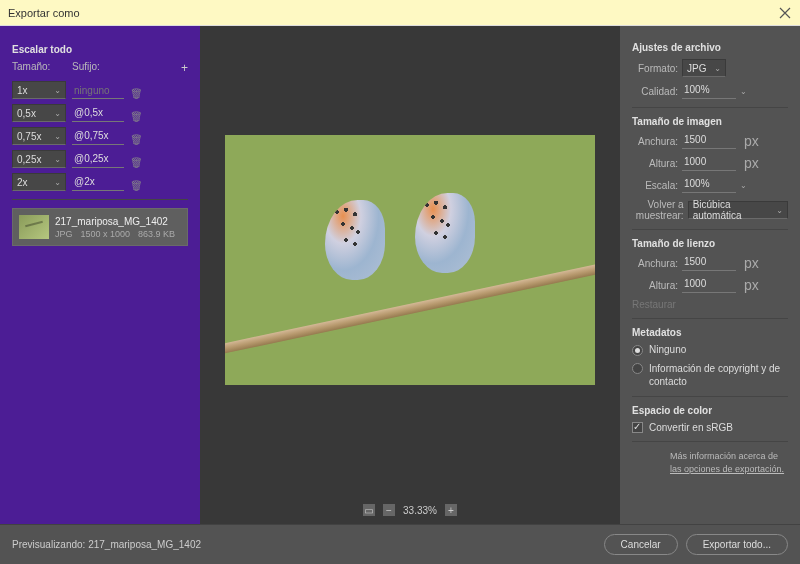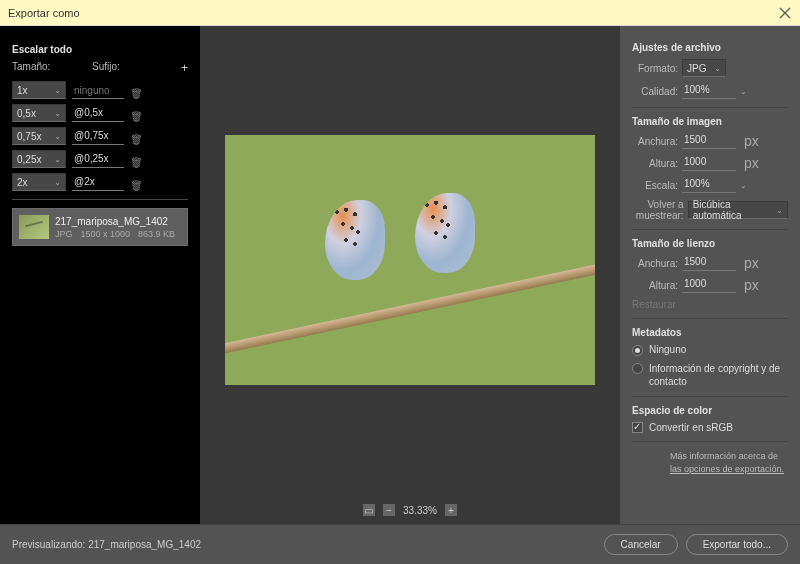--- a/index.html
+++ b/index.html
@@ -2,28 +2,28 @@
 <html><head>
 <meta charset="utf-8">
 <style>
 * { margin: 0; padding: 0; box-sizing: border-box; font-family: "Segoe UI", Tahoma, sans-serif; }
 body { background: #fff; width: 800px; height: 564px; overflow: hidden; }
 .titlebar { height: 26px; background: #fef9c3; border-bottom: 1px solid #ddd; display: flex; align-items: center; padding: 0 8px; }
 .titlebar-title { font-size: 11px; color: #333; flex: 1; }
 .titlebar-close { width: 14px; height: 14px; cursor: pointer; }
 .dialog { background: #535353; height: 538px; display: flex; flex-direction: column; color: #ddd; font-size: 10px; }
 .main { flex: 1; display: flex; overflow: hidden; }
-.left-panel { width: 200px; padding: 10px 12px; background: #000000; }
+.left-panel { width: 200px; padding: 10px 12px; background: #4c1d95; }
 .center-panel { flex: 1; background: #383838; display: flex; flex-direction: column; align-items: center; justify-content: center; position: relative; }
 .right-panel { width: 180px; padding: 8px 12px; background: #535353; overflow-y: auto; }
 .section-header { color: #e0e0e0; font-size: 10px; font-weight: bold; margin: 8px 0 6px 0; }
 .row { display: flex; align-items: flex-end; margin-bottom: 5px; gap: 6px; }
 .col-head { display: flex; gap: 6px; margin-bottom: 6px; }
 .col-head .h1 { width: 54px; color: #bbb; font-size: 10px; }
-.col-head .h2 { width: 68px; color: #bbb; font-size: 10px; text-align: center; }
+.col-head .h2 { width: 68px; color: #bbb; font-size: 10px; }
 .plus { color: #ccc; cursor: pointer; margin-left: auto; font-size: 12px; }
 .dropdown { background: #474747; border: 1px solid #3a3a3a; border-bottom: 1px solid #6a6a6a; color: #ddd; padding: 2px 4px; font-size: 10px; height: 18px; display: flex; align-items: center; justify-content: space-between; }
 .dropdown.sz { width: 54px; }
 .input-underline { background: transparent; border: none; border-bottom: 1px solid #777; color: #ddd; font-size: 10px; padding: 1px 2px; height: 16px; }
 .input-underline.suffix { width: 52px; }
 .input-underline.num { width: 54px; text-align: left; }
 .trash { width: 10px; color: #888; cursor: pointer; font-size: 10px; }
 .chev { font-size: 8px; color: #aaa; }
 .sep { border-top: 1px solid #454545; margin: 8px 0; }
 .file-row { display: flex; background: #5f5f5f; padding: 6px; align-items: center; gap: 6px; border: 1px solid #6a6a6a; }

